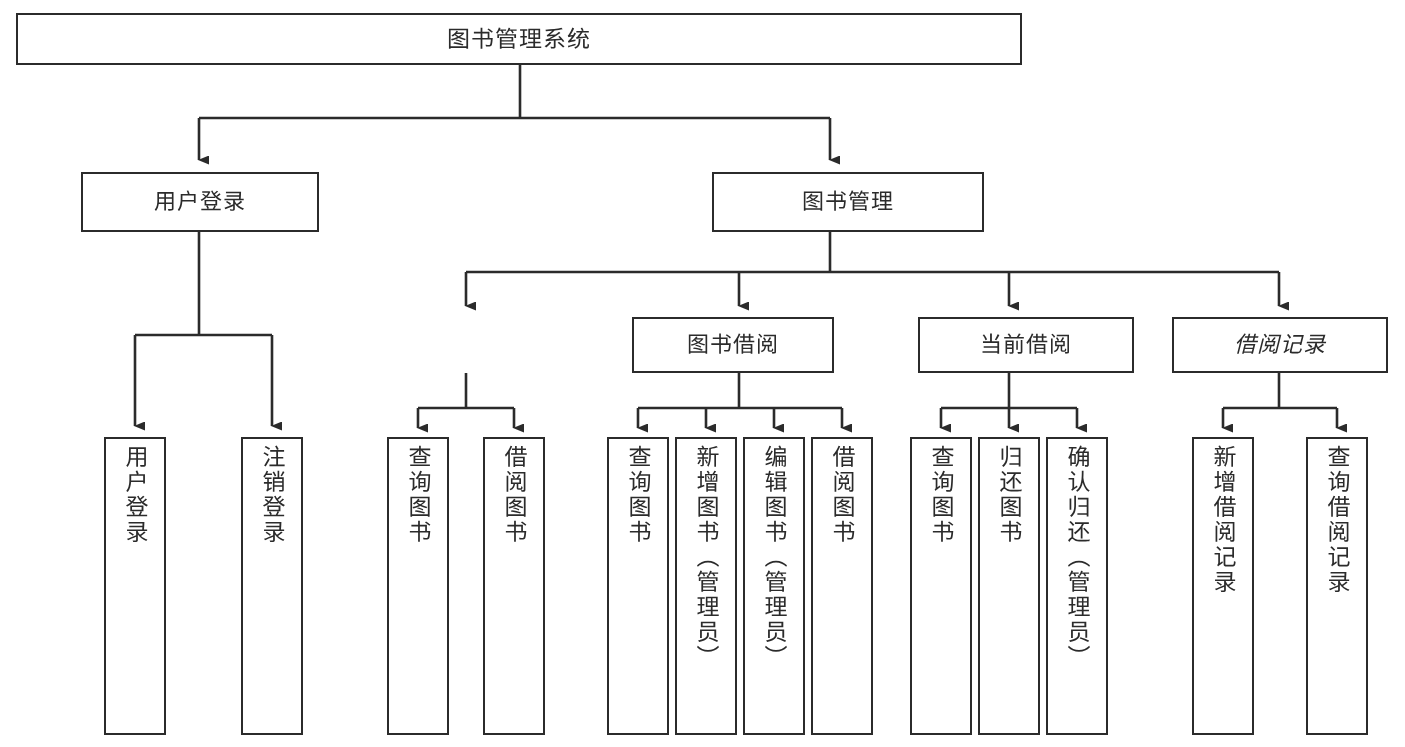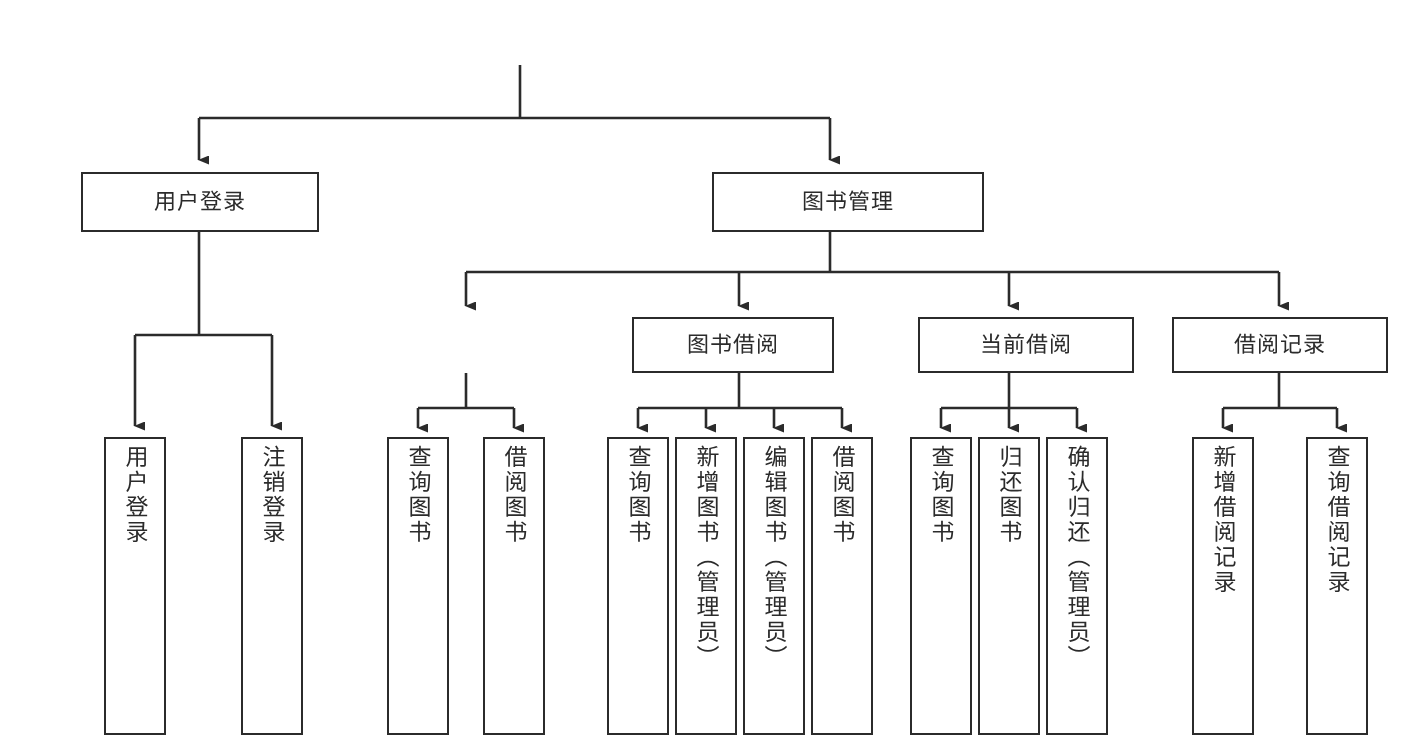--- a/index.html
+++ b/index.html
@@ -117,39 +117,42 @@
       <path d="M1009,408 L1009,428" marker-end="url(#arrowhead)"></path>
       <path d="M1077,408 L1077,428" marker-end="url(#arrowhead)"></path>
 
       <path d="M1279,373 L1279,408"></path>
       <path d="M1223,408 L1337,408"></path>
       <path d="M1223,408 L1223,428" marker-end="url(#arrowhead)"></path>
       <path d="M1337,408 L1337,428" marker-end="url(#arrowhead)"></path>
     </g>
   </svg>
 
+  <div class="node node-h node-root" style="left:16px; top:13px; width:1006px; height:52px;">
+    <span class="node-label">图书管理系统</span>
+  </div>
 
   <div class="node node-h" style="left:81px; top:172px; width:238px; height:60px;">
     <span class="node-label">用户登录</span>
   </div>
 
   <div class="node node-h" style="left:712px; top:172px; width:272px; height:60px;">
     <span class="node-label">图书管理</span>
   </div>
 
 
   <div class="node node-h" style="left:632px; top:317px; width:202px; height:56px;">
     <span class="node-label">图书借阅</span>
   </div>
 
   <div class="node node-h" style="left:902px; top:317px; width:216px; height:56px;margin-left:16px;">
     <span class="node-label">当前借阅</span>
   </div>
 
-  <div class="node node-h" style="left:1172px; top:317px; width:216px; height:56px;">
+  <div class="node node-h" style="left:1172px; top:317px; width:216px; height:56px;font-style:italic;">
     <span class="node-label">借阅记录</span>
   </div>
 
   <div class="node node-v" style="left:104px; top:437px; width:62px; height:298px;">
     <span class="node-label">用户登录</span>
   </div>
 
   <div class="node node-v" style="left:241px; top:437px; width:62px; height:298px;">
     <span class="node-label">注销登录</span>
   </div>

